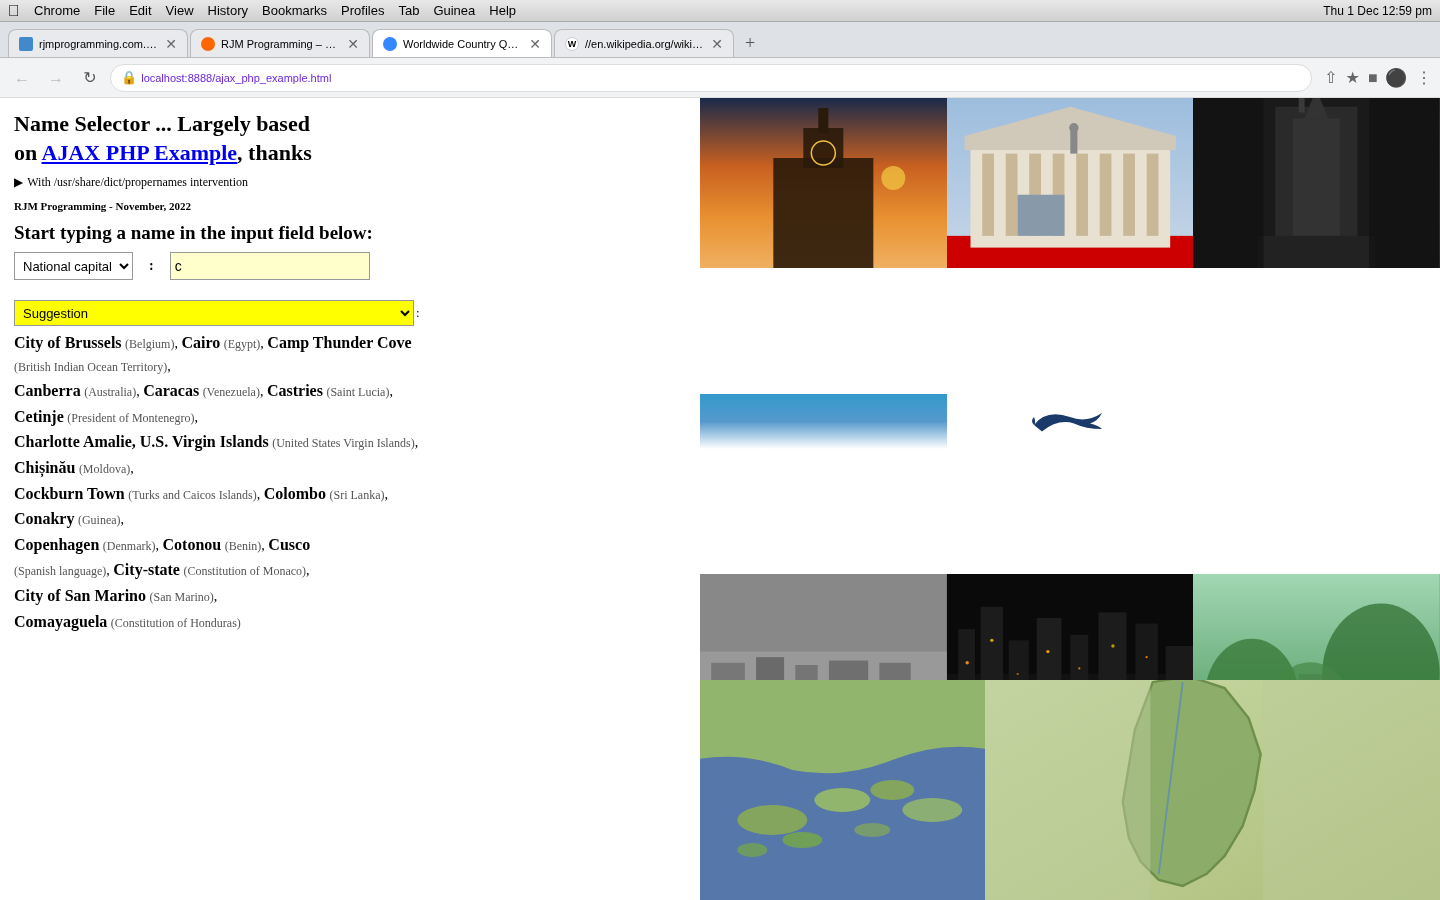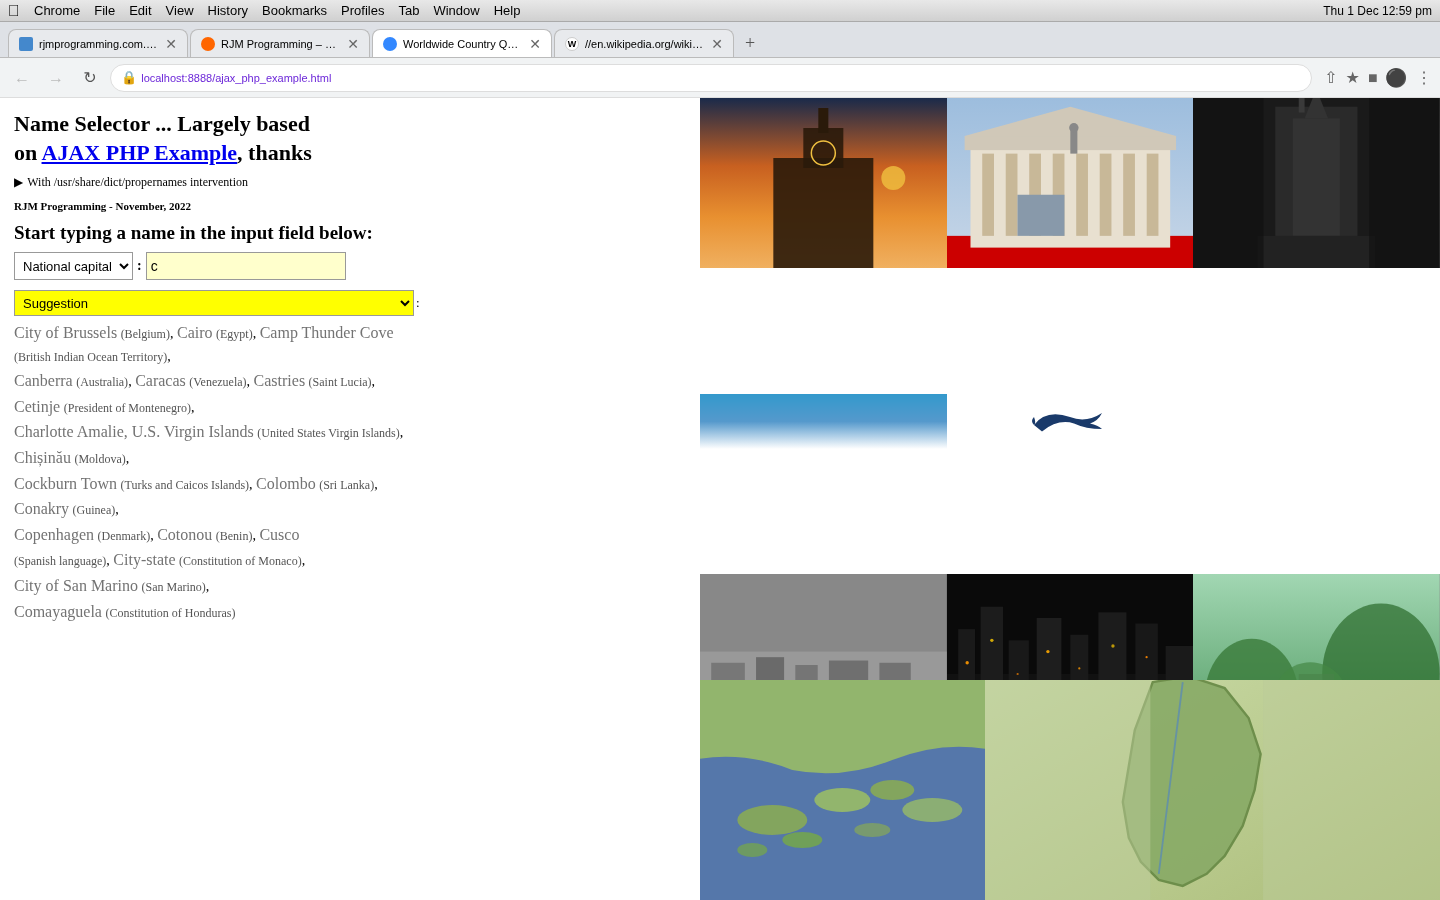--- a/index.html
+++ b/index.html
@@ -196,22 +196,22 @@
     .instructions {
       font-size: 19px;
       font-weight: bold;
       margin-bottom: 8px;
     }
 
     
     .input-row {
       display: flex;
       align-items: center;
-      gap: 0;
-      margin-bottom: 10px;
+      gap: 12px;
+      margin-bottom: 20px;
     }
     .category-select {
       height: 28px;
       font-size: 13px;
       border: 1px solid #999;
       background: #fff;
       padding: 0 4px;
     }
     .separator {
       font-size: 14px;
@@ -243,22 +243,22 @@
     }
 
     
     .suggestion-results {
       font-size: 14px;
       line-height: 1.6;
       margin-top: 4px;
       max-width: 410px;
     }
     .suggestion-results .city-name {
-      color: #737373;
-      font-weight: normal;
+      color: #000000;
+      font-weight: bold;
       font-size: 16px;
     }
     .suggestion-results .country-name {
       color: #555;
       font-size: 12px;
       font-weight: normal;
     }
 
     
     .img-placeholder {
@@ -304,21 +304,21 @@
   <div class="menu-bar-left">
     <span style="font-size:16px;"></span>
     <span class="menu-item">Chrome</span>
     <span class="menu-item">File</span>
     <span class="menu-item">Edit</span>
     <span class="menu-item">View</span>
     <span class="menu-item">History</span>
     <span class="menu-item">Bookmarks</span>
     <span class="menu-item">Profiles</span>
     <span class="menu-item">Tab</span>
-    <span class="menu-item">Window</span>
+    <span class="menu-item">Guinea</span>
     <span class="menu-item">Help</span>
   </div>
   <div class="menu-bar-right">
     <span>Thu 1 Dec  12:59 pm</span>
   </div>
 </div>
 
 <div class="tab-bar">
   <div class="tab">
     <div class="tab-favicon fav-blue"></div>

